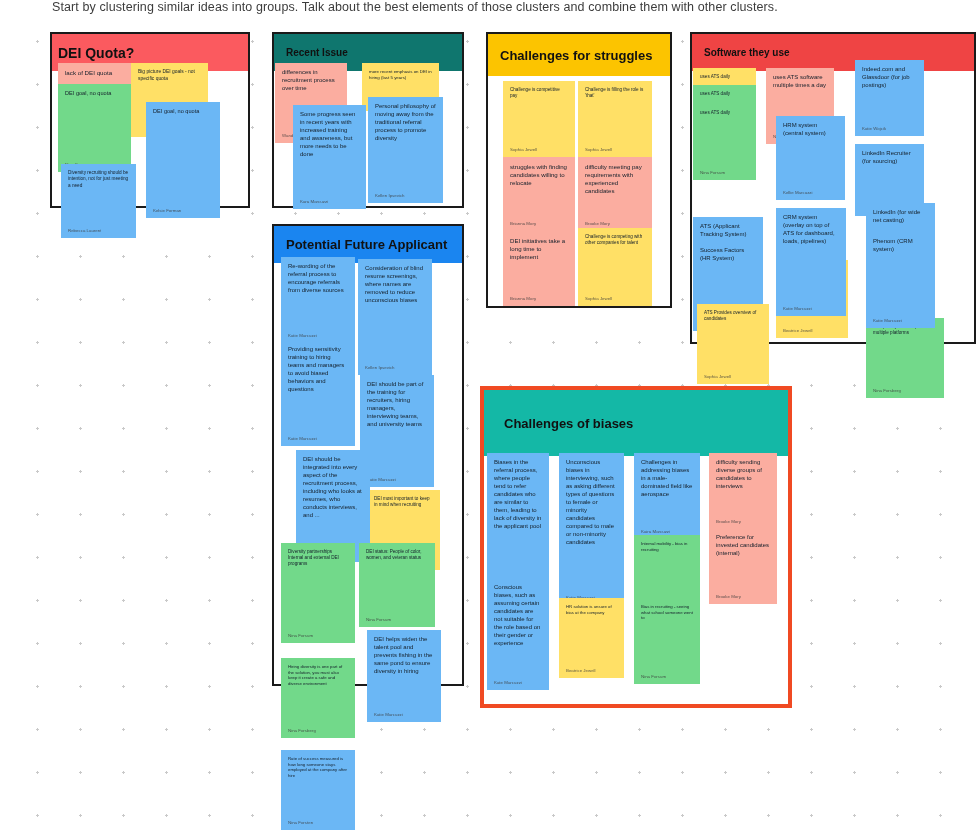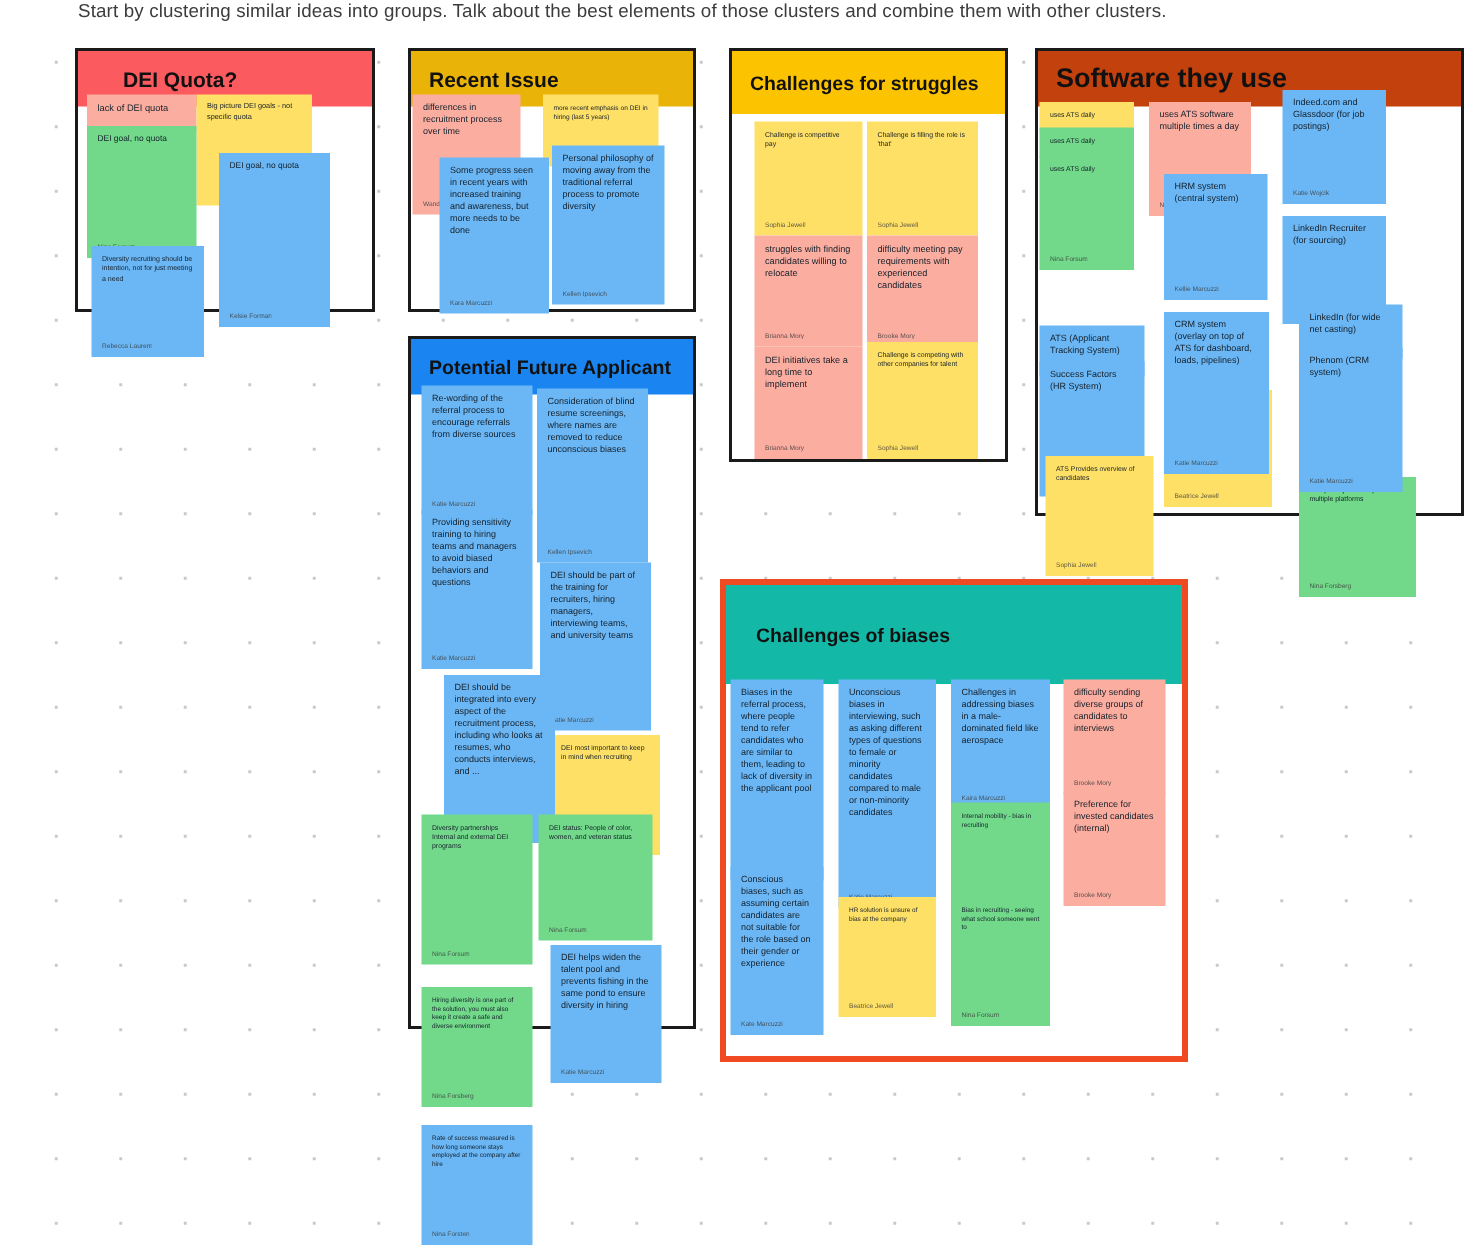--- a/index.html
+++ b/index.html
@@ -50,30 +50,30 @@
 </style>
 </head>
 <body>
 
 <div id="board"></div>
 
 <div id="instruction">Start by clustering similar ideas into groups. Talk about the best elements of those clusters and combine them with other clusters.</div>
 
 <div id="frames-layer">
     <div class="frame thin" style="left: 50px; top: 32px; width: 200px; height: 176px; z-index: 1;">
-      <div class="frame-title" style="height: 37px; background: rgb(251, 90, 95); font-size: 14px; padding-left: 30px;">DEI Quota?</div>
+      <div class="frame-title" style="height: 37px; background: rgb(251, 90, 95); font-size: 14px; padding-left: 6px;">DEI Quota?</div>
     </div>
     <div class="frame thin" style="left: 272px; top: 32px; width: 192px; height: 176px; z-index: 1;">
-      <div class="frame-title" style="height: 37px; background: #eab308; font-size: 14px; padding-left: 12px;">Recent Issue</div>
+      <div class="frame-title" style="height: 37px; background: #0f766e; font-size: 10px; padding-left: 12px;">Recent Issue</div>
     </div>
     <div class="frame thin" style="left: 486px; top: 32px; width: 186px; height: 276px; z-index: 1;">
       <div class="frame-title" style="height: 42px; background: rgb(252, 196, 0); font-size: 13px; padding-left: 12px;">Challenges for struggles</div>
     </div>
     <div class="frame thin" style="left: 690px; top: 32px; width: 286px; height: 312px; z-index: 1;">
-      <div class="frame-title" style="height: 37px; background: #c2410c; font-size: 18px; padding-left: 12px;">Software they use</div>
+      <div class="frame-title" style="height: 37px; background: #ef4444; font-size: 10px; padding-left: 12px;">Software they use</div>
     </div>
     <div class="frame thin" style="left: 272px; top: 224px; width: 192px; height: 462px; z-index: 1;">
       <div class="frame-title" style="height: 37px; background: rgb(26, 133, 240); font-size: 13px; padding-left: 12px;">Potential Future Applicant</div>
     </div>
     <div class="frame redthick" style="left: 480px; top: 386px; width: 312px; height: 322px; z-index: 1;">
       <div class="frame-title" style="height: 66px; background: #14b8a6; font-size: 13px; padding-left: 20px;">Challenges of biases</div>
     </div>
   </div>
 <div id="notes-layer">
     <div class="note" style="left: 58px; top: 63px; width: 73px; height: 25px; background: rgb(251, 173, 160); font-size: 6.2px; z-index: 12;">

